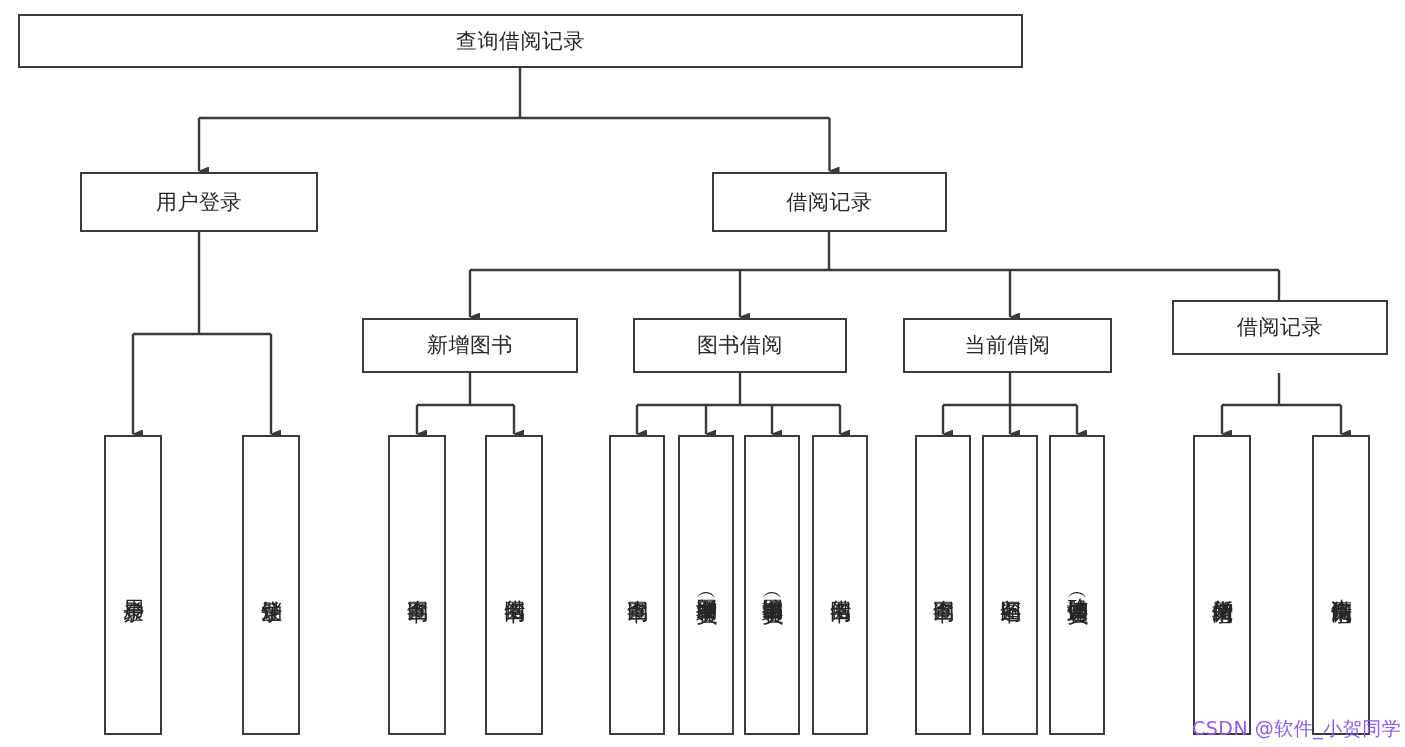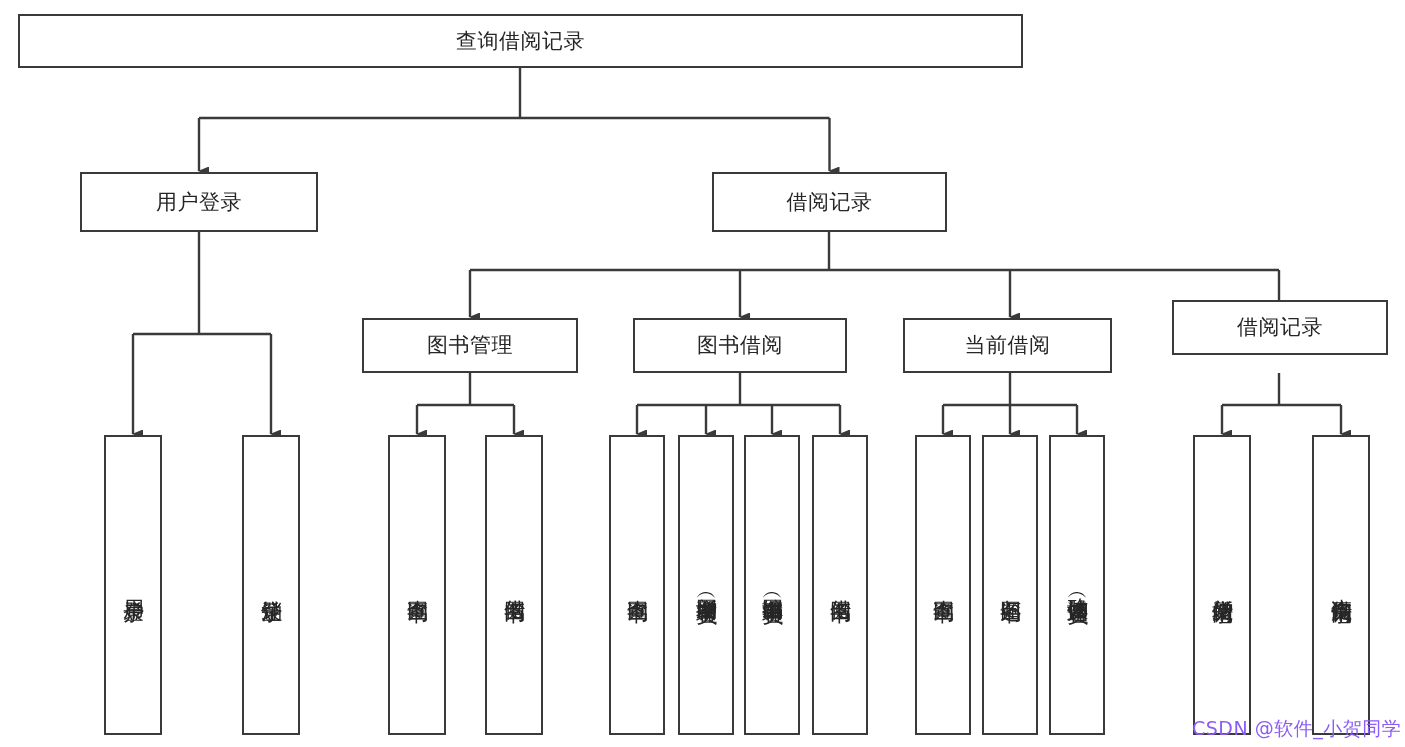--- a/index.html
+++ b/index.html
@@ -107,21 +107,21 @@
       <div class="node-box" style="left: 18px; top: 14px; width: 1005px; height: 54px;">
         <span class="node-label">查询借阅记录</span>
       </div>
       <div class="node-box" style="left: 80px; top: 172px; width: 238px; height: 60px;">
         <span class="node-label">用户登录</span>
       </div>
       <div class="node-box" style="left: 712px; top: 172px; width: 235px; height: 60px;">
         <span class="node-label">借阅记录</span>
       </div>
       <div class="node-box" style="left: 362px; top: 318px; width: 216px; height: 55px;">
-        <span class="node-label">图书管理</span>
+        <span class="node-label">新增图书</span>
       </div>
       <div class="node-box" style="left: 633px; top: 318px; width: 214px; height: 55px;">
         <span class="node-label">图书借阅</span>
       </div>
       <div class="node-box" style="left: 903px; top: 318px; width: 209px; height: 55px;">
         <span class="node-label">当前借阅</span>
       </div>
       <div class="node-box" style="left: 1172px; top: 300px; width: 216px; height: 55px;">
         <span class="node-label">借阅记录</span>
       </div>

